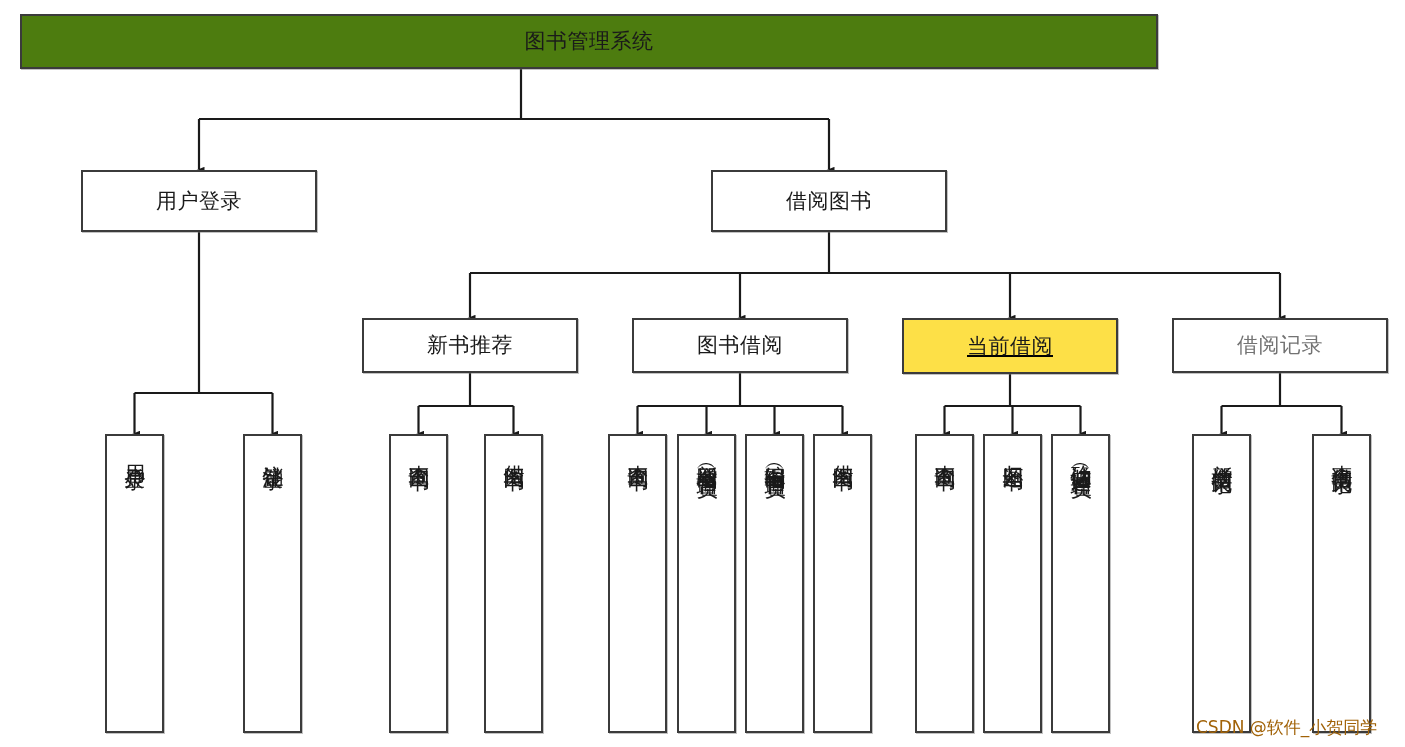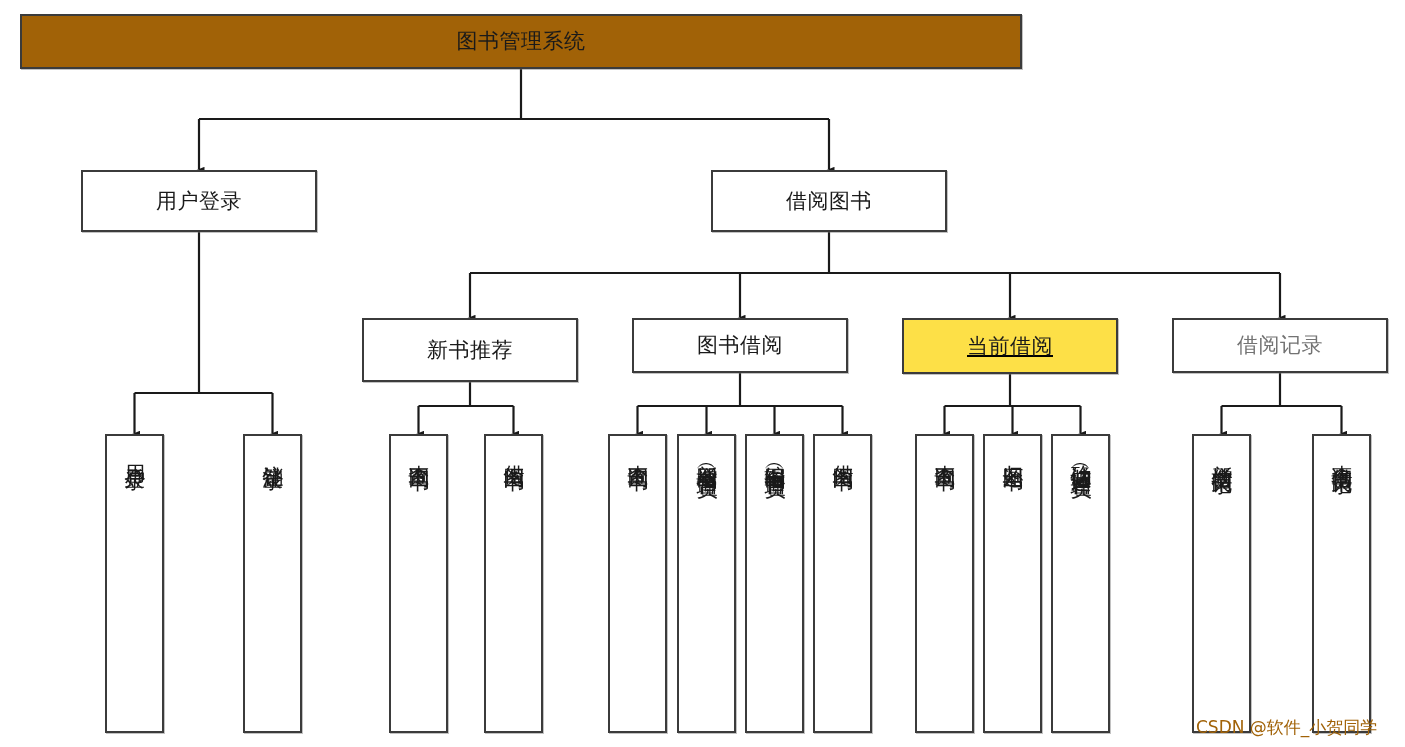--- a/index.html
+++ b/index.html
@@ -104,30 +104,30 @@
         <line x1="944.5" y1="406" x2="944.5" y2="433" stroke="#1a1a1a" stroke-width="2.2" marker-end="url(#arrowhead)"></line>
         <line x1="1012.5" y1="406" x2="1012.5" y2="433" stroke="#1a1a1a" stroke-width="2.2" marker-end="url(#arrowhead)"></line>
         <line x1="1080.5" y1="406" x2="1080.5" y2="433" stroke="#1a1a1a" stroke-width="2.2" marker-end="url(#arrowhead)"></line>
         <line x1="1280" y1="373" x2="1280" y2="406" stroke="#1a1a1a" stroke-width="2.2"></line>
         <line x1="1221.5" y1="406" x2="1341.5" y2="406" stroke="#1a1a1a" stroke-width="2.2"></line>
         <line x1="1221.5" y1="406" x2="1221.5" y2="433" stroke="#1a1a1a" stroke-width="2.2" marker-end="url(#arrowhead)"></line>
         <line x1="1341.5" y1="406" x2="1341.5" y2="433" stroke="#1a1a1a" stroke-width="2.2" marker-end="url(#arrowhead)"></line>
       </g>
   </svg>
   <div id="node-layer">
-      <div class="node-box" style="left: 20px; top: 14px; width: 1002px; height: 55px; border-color: rgb(59, 59, 59); background: #a16207;">
+      <div class="node-box" style="left: 20px; top: 14px; width: 1138px; height: 55px; border-color: rgb(59, 59, 59); background: #4d7c0f;">
         <span class="node-label" style="color: rgb(26, 26, 26);">图书管理系统</span>
       </div>
       <div class="node-box" style="left: 81px; top: 170px; width: 236px; height: 62px; border-color: rgb(59, 59, 59); background: rgb(255, 255, 255);">
         <span class="node-label" style="color: rgb(26, 26, 26);">用户登录</span>
       </div>
       <div class="node-box" style="left: 711px; top: 170px; width: 236px; height: 62px; border-color: rgb(59, 59, 59); background: rgb(255, 255, 255);">
         <span class="node-label" style="color: rgb(26, 26, 26);">借阅图书</span>
       </div>
-      <div class="node-box" style="left: 362px; top: 318px; width: 216px; height: 64px; border-color: rgb(59, 59, 59); background: rgb(255, 255, 255);">
+      <div class="node-box" style="left: 362px; top: 318px; width: 216px; height: 55px; border-color: rgb(59, 59, 59); background: rgb(255, 255, 255);">
         <span class="node-label" style="color: rgb(26, 26, 26);">新书推荐</span>
       </div>
       <div class="node-box" style="left: 632px; top: 318px; width: 216px; height: 55px; border-color: rgb(59, 59, 59); background: rgb(255, 255, 255);">
         <span class="node-label" style="color: rgb(26, 26, 26); text-align: center;">图书借阅</span>
       </div>
       <div class="node-box" style="left: 902px; top: 318px; width: 216px; height: 56px; border-color: rgb(59, 59, 59); background: #fde047; text-decoration: underline;">
         <span class="node-label" style="color: rgb(26, 26, 26);">当前借阅</span>
       </div>
       <div class="node-box" style="left: 1172px; top: 318px; width: 216px; height: 55px; border-color: rgb(59, 59, 59); background: rgb(255, 255, 255);">
         <span class="node-label" style="color: #737373;">借阅记录</span>

